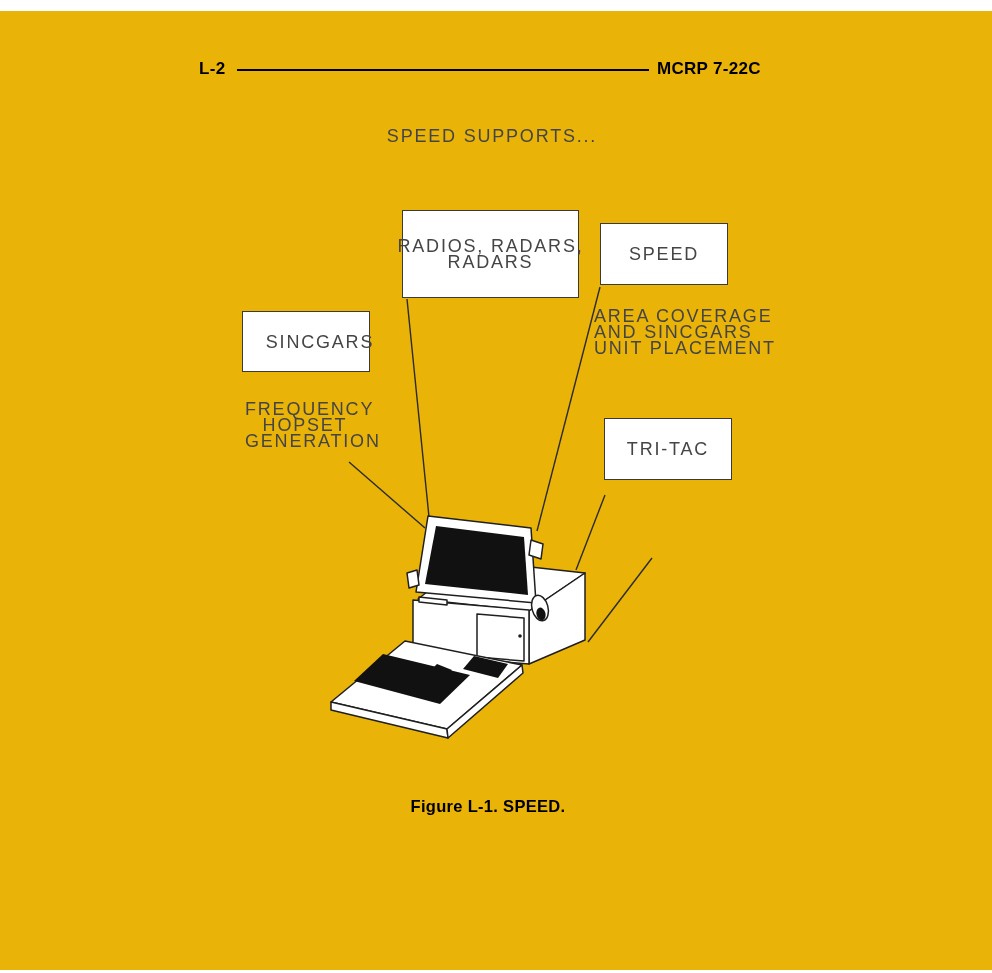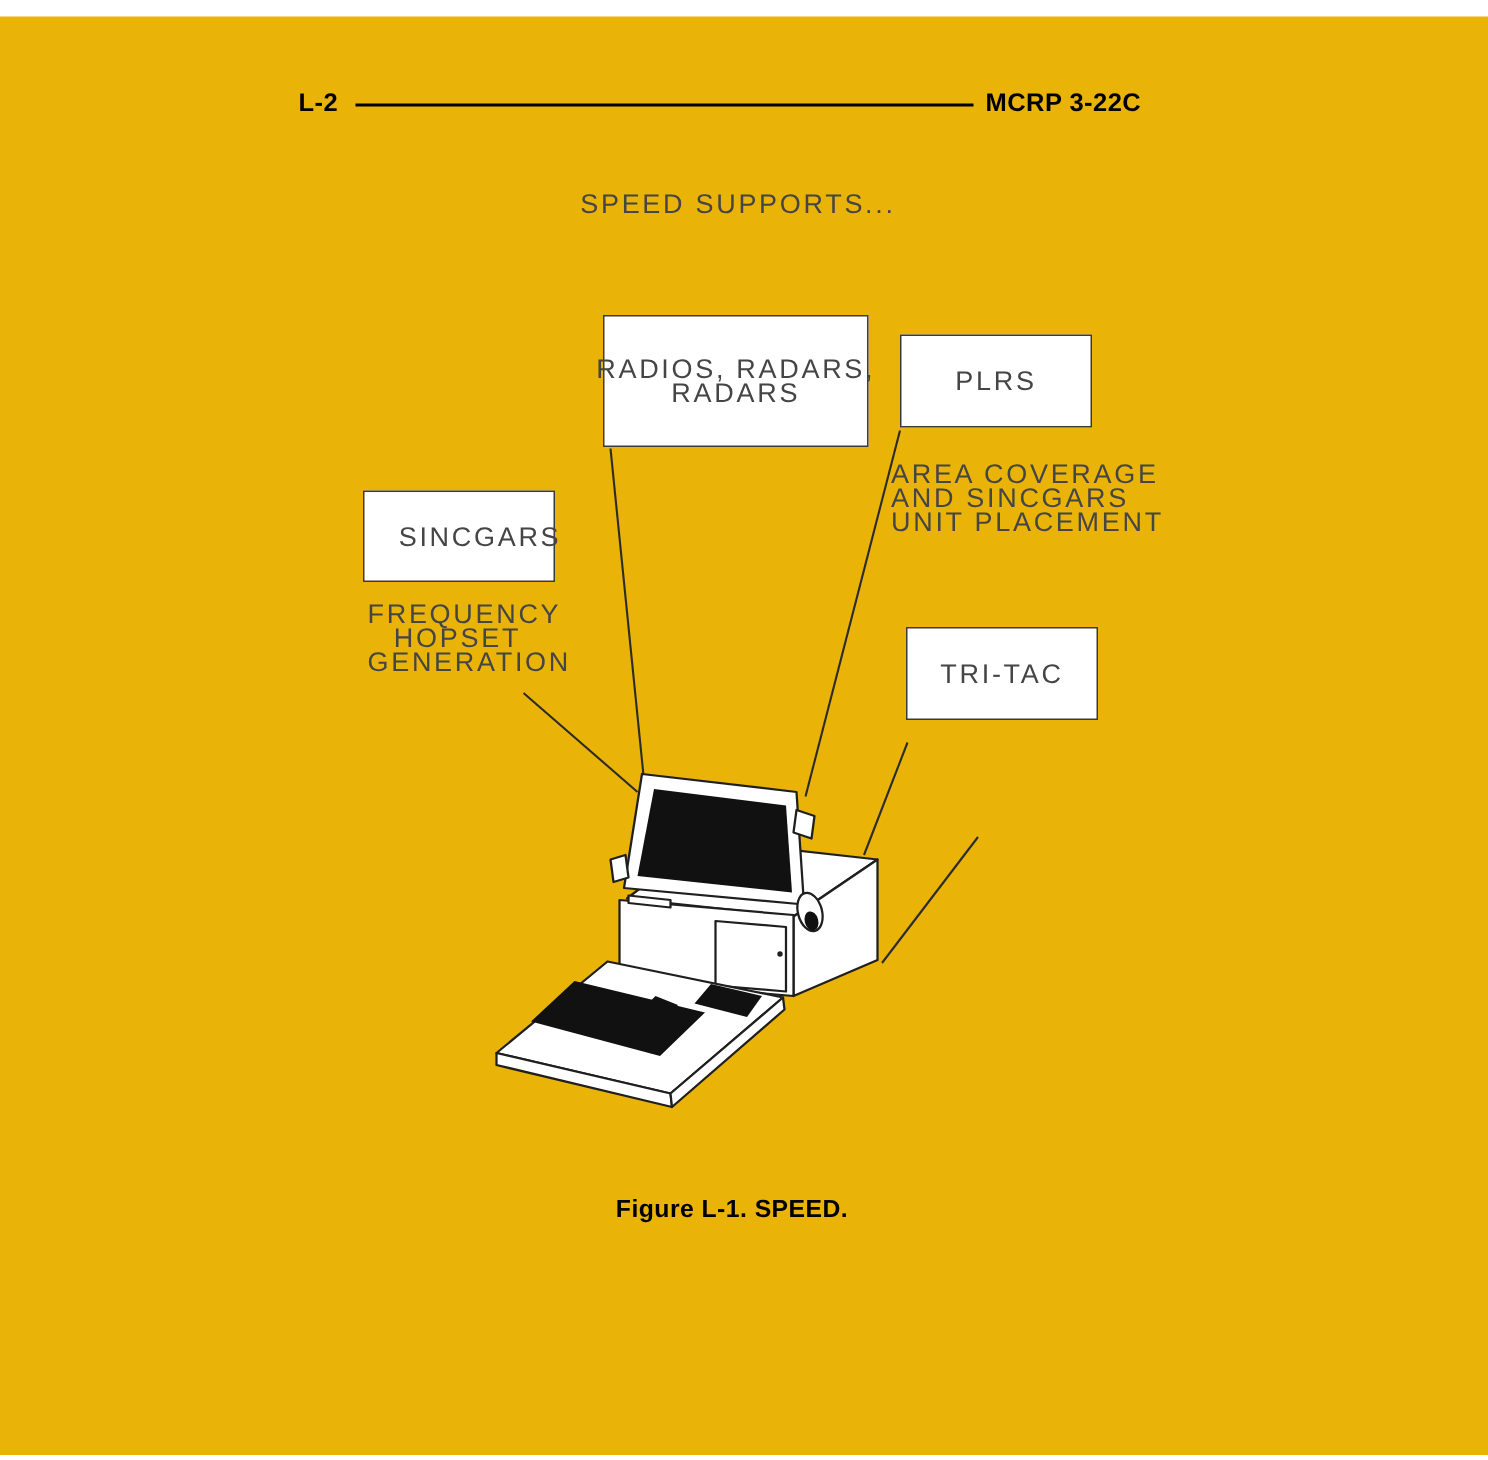--- a/index.html
+++ b/index.html
@@ -55,21 +55,21 @@
     position: absolute;
     border: 1px solid #3a3a3a;
     background: #ffffff;
     display: flex;
     align-items: center;
     justify-content: center;
     text-align: center;
   }
   .box-radios   { left: 402px; top: 199px; width: 177px; height: 88px; }
   .box-plrs     { left: 600px; top: 212px; width: 128px; height: 62px; }
-  .box-sincgars { left: 242px; top: 316px; width: 128px; height: 61px; padding-left: 28px; }
+  .box-sincgars { left: 242px; top: 300px; width: 128px; height: 61px; padding-left: 28px; }
   .box-tritac   { left: 604px; top: 407px; width: 128px; height: 62px; }
   .caption {
     position: absolute;
     text-align: center;
   }
   .cap-radios   { left: 418px; top: 301px; width: 170px; }
   .cap-plrs     { left: 594px; top: 297px; width: 140px; }
   .cap-sincgars { left: 245px; top: 390px; width: 120px; }
   .cap-tritac   { left: 597px; top: 497px; width: 140px; }
   .figure-caption {
@@ -84,21 +84,21 @@
     letter-spacing: 0.3px;
   }
 </style>
 </head>
 <body>
 
 <div class="page">
 
   <span class="hdr-text" style="left:199px; top:48px;">L-2</span>
   <div class="hdr-rule"></div>
-  <span class="hdr-text" style="left:657px; top:48px;">MCRP 3-22C</span>
+  <span class="hdr-text" style="left:657px; top:48px;">MCRP 7-22C</span>
 
   <div class="page-title diagram-text">SPEED SUPPORTS...</div>
 
   <svg class="diagram-svg" viewBox="0 0 992 973" width="992" height="973" aria-hidden="true">
     <g stroke="#2b2b2b" stroke-width="1.4">
       <line x1="349" y1="451" x2="425" y2="517"></line>
       <line x1="407" y1="288" x2="429" y2="506"></line>
       <line x1="600" y1="276" x2="537" y2="520"></line>
       <line x1="605" y1="484" x2="576" y2="559"></line>
       <line x1="652" y1="547" x2="588" y2="631"></line>
@@ -130,21 +130,21 @@
   </svg>
 
   <div class="node-box box-radios diagram-text">
     <div>
       <div>RADIOS, RADARS,</div>
       <div>RADARS</div>
     </div>
   </div>
 
   <div class="node-box box-plrs diagram-text">
-    <div>PLRS</div>
+    <div>SPEED</div>
   </div>
 
   <div class="node-box box-sincgars diagram-text">
     <div>SINCGARS</div>
   </div>
 
   <div class="node-box box-tritac diagram-text">
     <div>TRI-TAC</div>
   </div>
 

